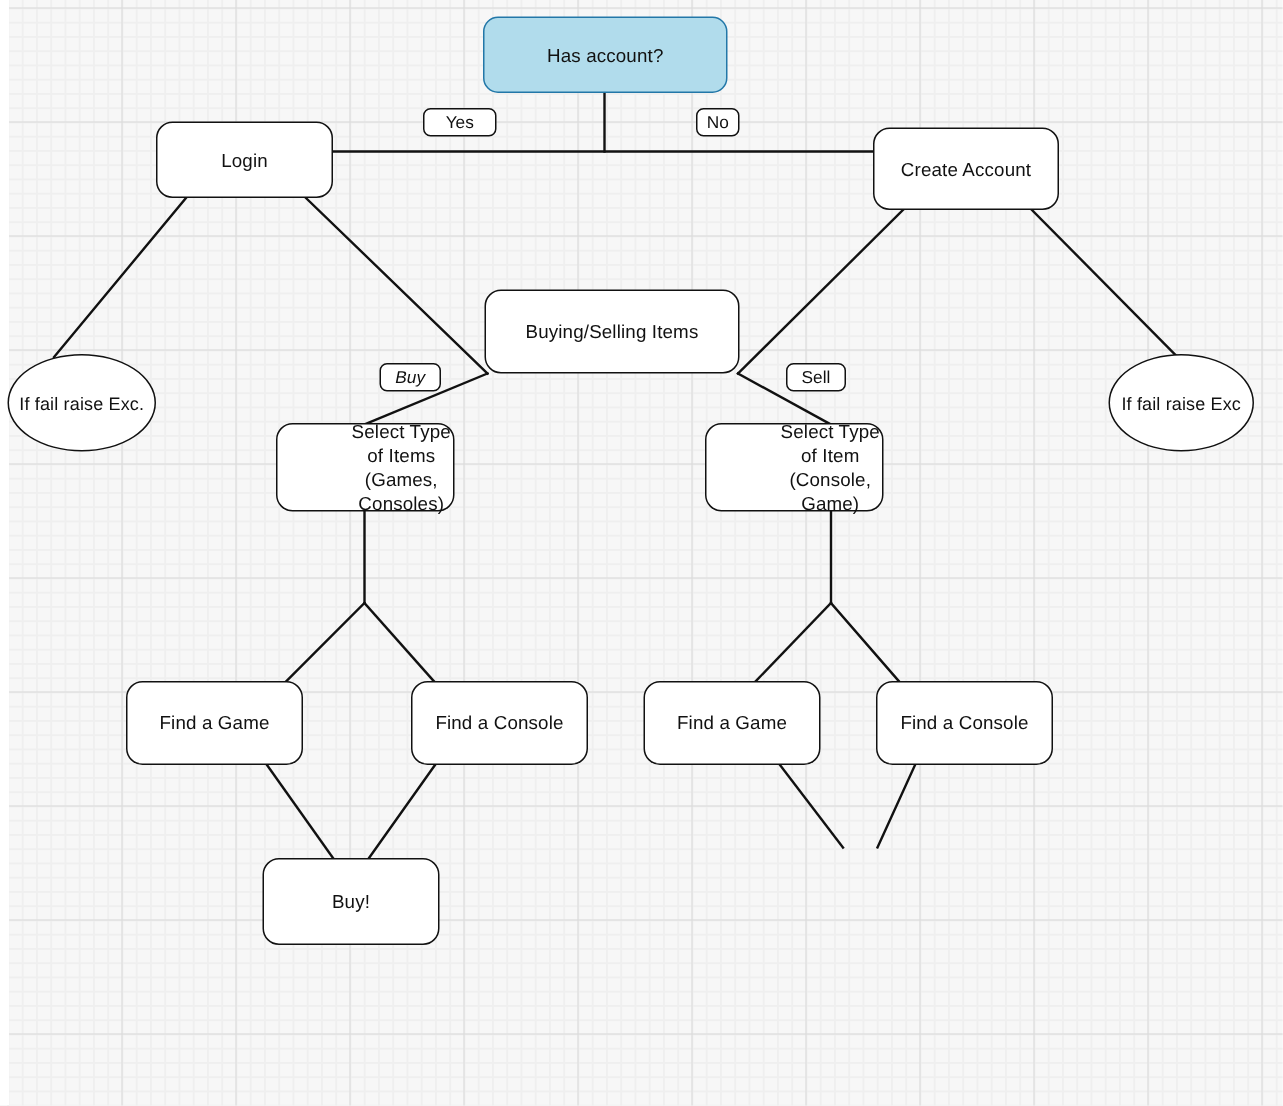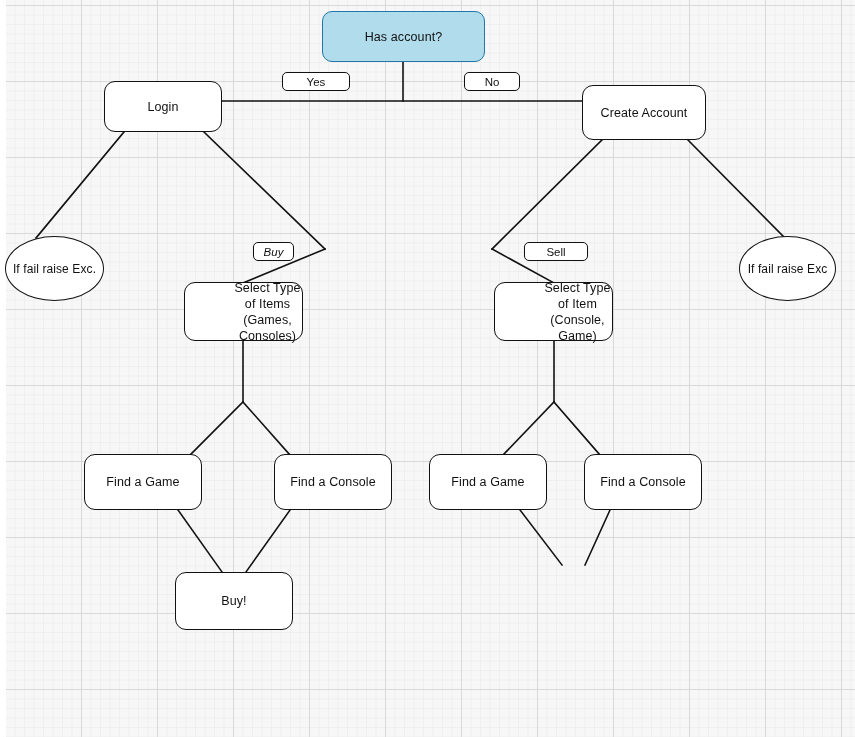--- a/index.html
+++ b/index.html
@@ -146,27 +146,30 @@
   </div>
 
   <div class="node ellipse" style="left:5px; top:236px; width:99px; height:65px;">
     <span>If fail raise Exc.</span>
   </div>
 
   <div class="node ellipse" style="left:739px; top:236px; width:97px; height:65px;">
     <span>If fail raise Exc</span>
   </div>
 
+  <div class="node" style="left:323px; top:193px; width:170px; height:56px;">
+    <span>Buying/Selling Items</span>
+  </div>
 
   <div class="node" style="left:184px; top:282px; width:119px; height:59px;">
     <span class="ml">Select Type of Items
 (Games, Consoles)</span>
   </div>
 
-  <div class="node" style="left:494px; top:282px; width:119px; height:59px;">
+  <div class="node" style="left:470px; top:282px; width:119px; height:59px;">
     <span class="ml">Select Type of Item
 (Console, Game)</span>
   </div>
 
   <div class="node" style="left:84px; top:454px; width:118px; height:56px;">
     <span>Find a Game</span>
   </div>
 
   <div class="node" style="left:274px; top:454px; width:118px; height:56px;">
     <span>Find a Console</span>
@@ -178,29 +181,29 @@
 
   <div class="node" style="left:584px; top:454px; width:118px; height:56px;">
     <span>Find a Console</span>
   </div>
 
   <div class="node" style="left:175px; top:572px; width:118px; height:58px;">
     <span>Buy!</span>
   </div>
 
 
-  <div class="label-box" style="left:282px; top:72px; width:68px;text-align:center;">
+  <div class="label-box" style="left:282px; top:72px; width:49px;text-align:center;">
     <span>Yes</span>
   </div>
 
-  <div class="label-box" style="left:464px; top:72px; width:56px;">
+  <div class="label-box" style="left:464px; top:72px; width:29px;">
     <span>No</span>
   </div>
 
   <div class="label-box" style="left:253px; top:242px; width:41px;font-style:italic;">
     <span>Buy</span>
   </div>
 
-  <div class="label-box" style="left:524px; top:242px; width:64px;">
+  <div class="label-box" style="left:524px; top:242px; width:40px;">
     <span>Sell</span>
   </div>
 
 </div>
 
 </body></html>

